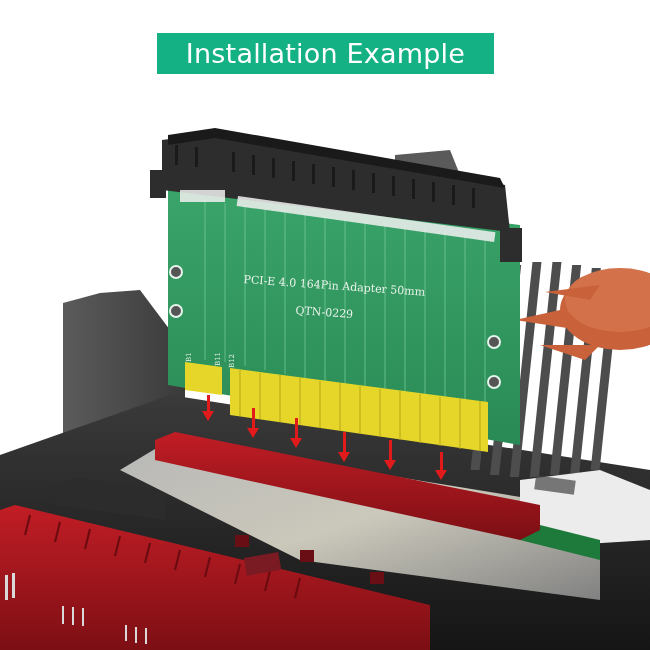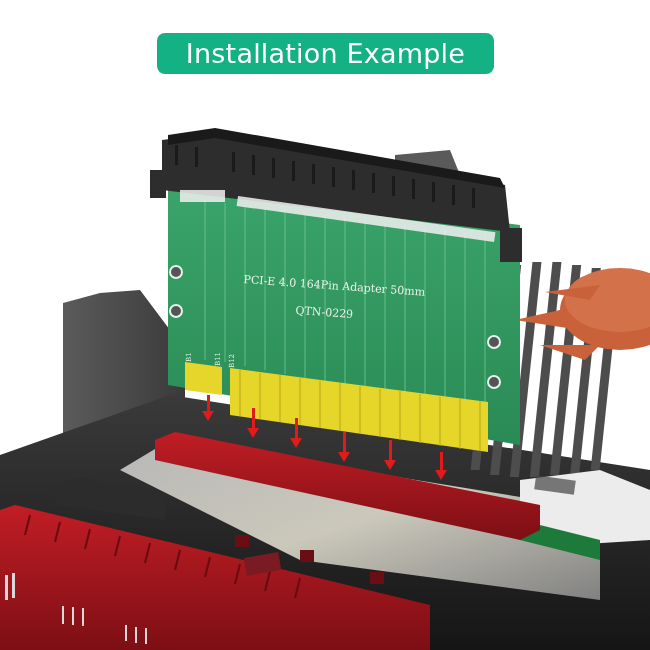--- a/index.html
+++ b/index.html
@@ -1,17 +1,17 @@
 <!DOCTYPE html>
 <html><head>
 <meta charset="utf-8">
 <style>
   html, body { margin:0; padding:0; }
   body { width:650px; height:650px; background:#ffffff; position:relative; overflow:hidden; font-family:"DejaVu Sans", sans-serif; }
-  .banner { position:absolute; left:157px; top:33px; width:337px; height:41px; background:#14b184; border-radius:8px; color:#fff; font-family:"DejaVu Sans", sans-serif; font-size:27px; display:flex; align-items:center; justify-content:center; letter-spacing:0.2px; }
+  .banner { position:absolute; left:157px; top:33px; width:337px; height:41px; background:#14b184; border-radius:0; color:#fff; font-family:"DejaVu Sans", sans-serif; font-size:27px; display:flex; align-items:center; justify-content:center; letter-spacing:0.2px; }
   .scene { position:absolute; left:0; top:0; width:650px; height:650px; }
   .abs { position:absolute; }
   .caption { font-family:"DejaVu Serif", serif; color:#e8f2ea; font-size:11px; white-space:nowrap; transform:rotate(4deg); transform-origin:left top; }
   .pinlabel { font-family:"DejaVu Serif", serif; color:#e8f2ea; font-size:7px; transform:rotate(-90deg); transform-origin:left top; white-space:nowrap; }
   .arrow { position:absolute; width:0; }
   .arrow .shaft { position:absolute; left:-1.5px; top:0; width:3px; background:#e11b1b; }
   .arrow .head { position:absolute; left:-6px; width:0; height:0; border-left:6px solid transparent; border-right:6px solid transparent; border-top:10px solid #e11b1b; }
 </style>
 </head>
 <body>

